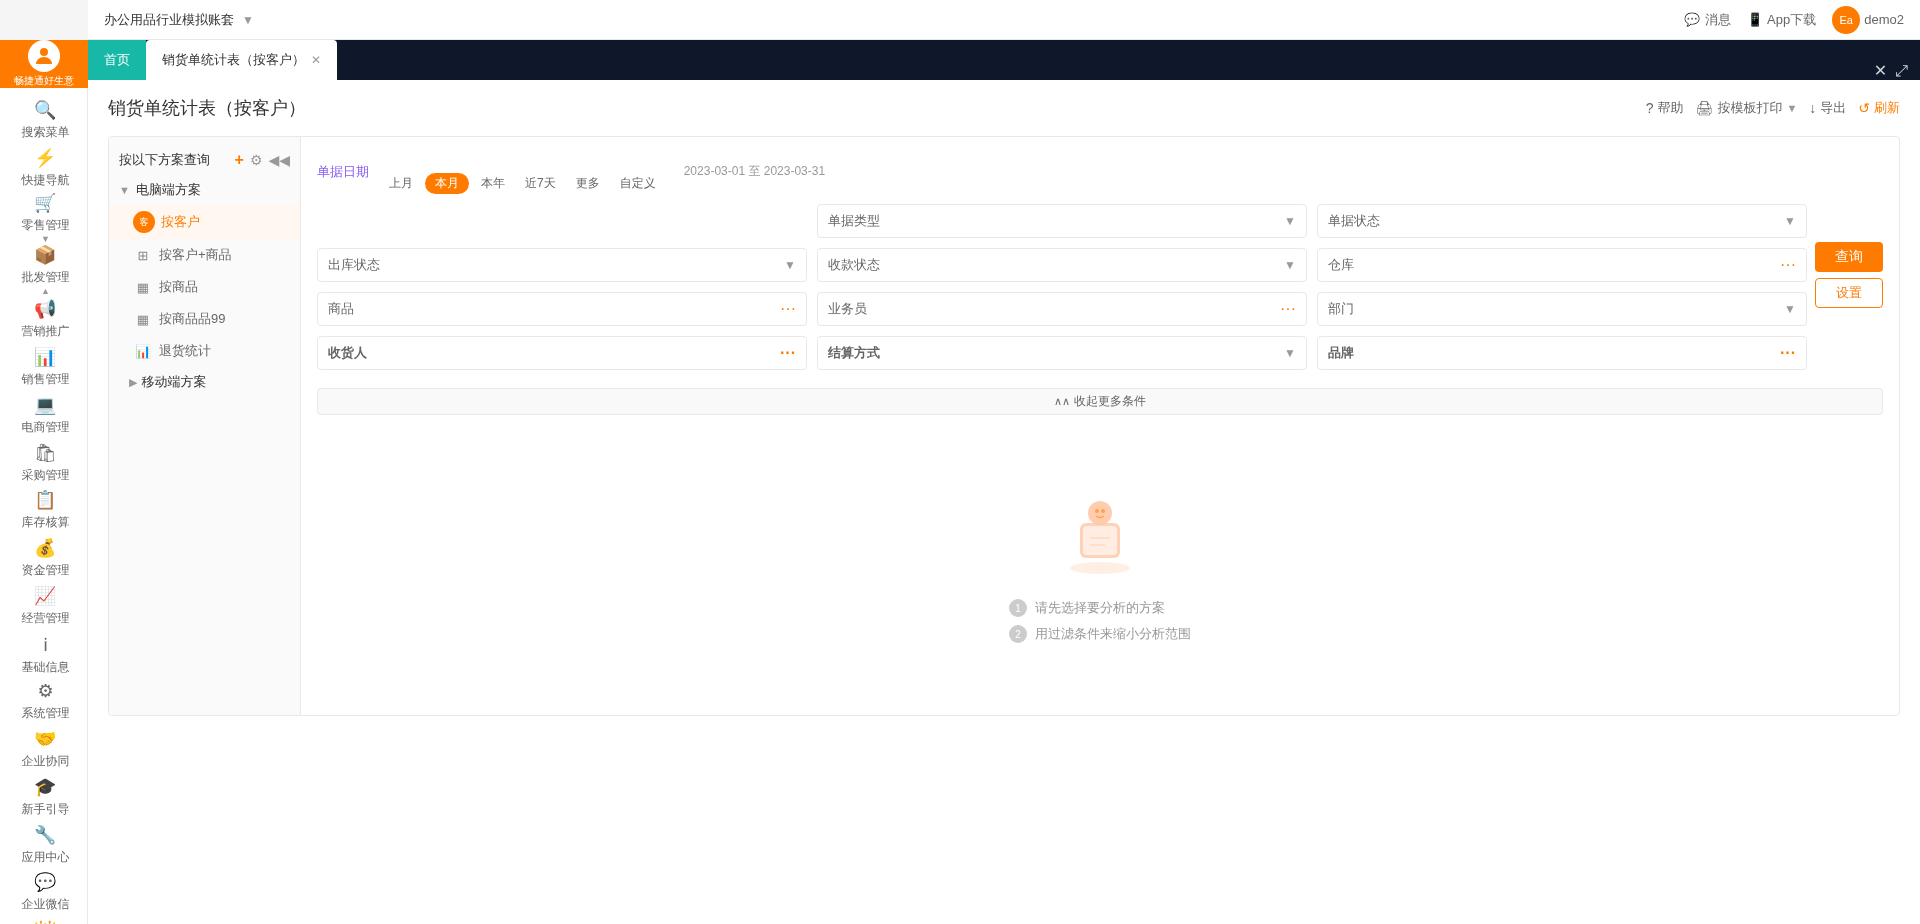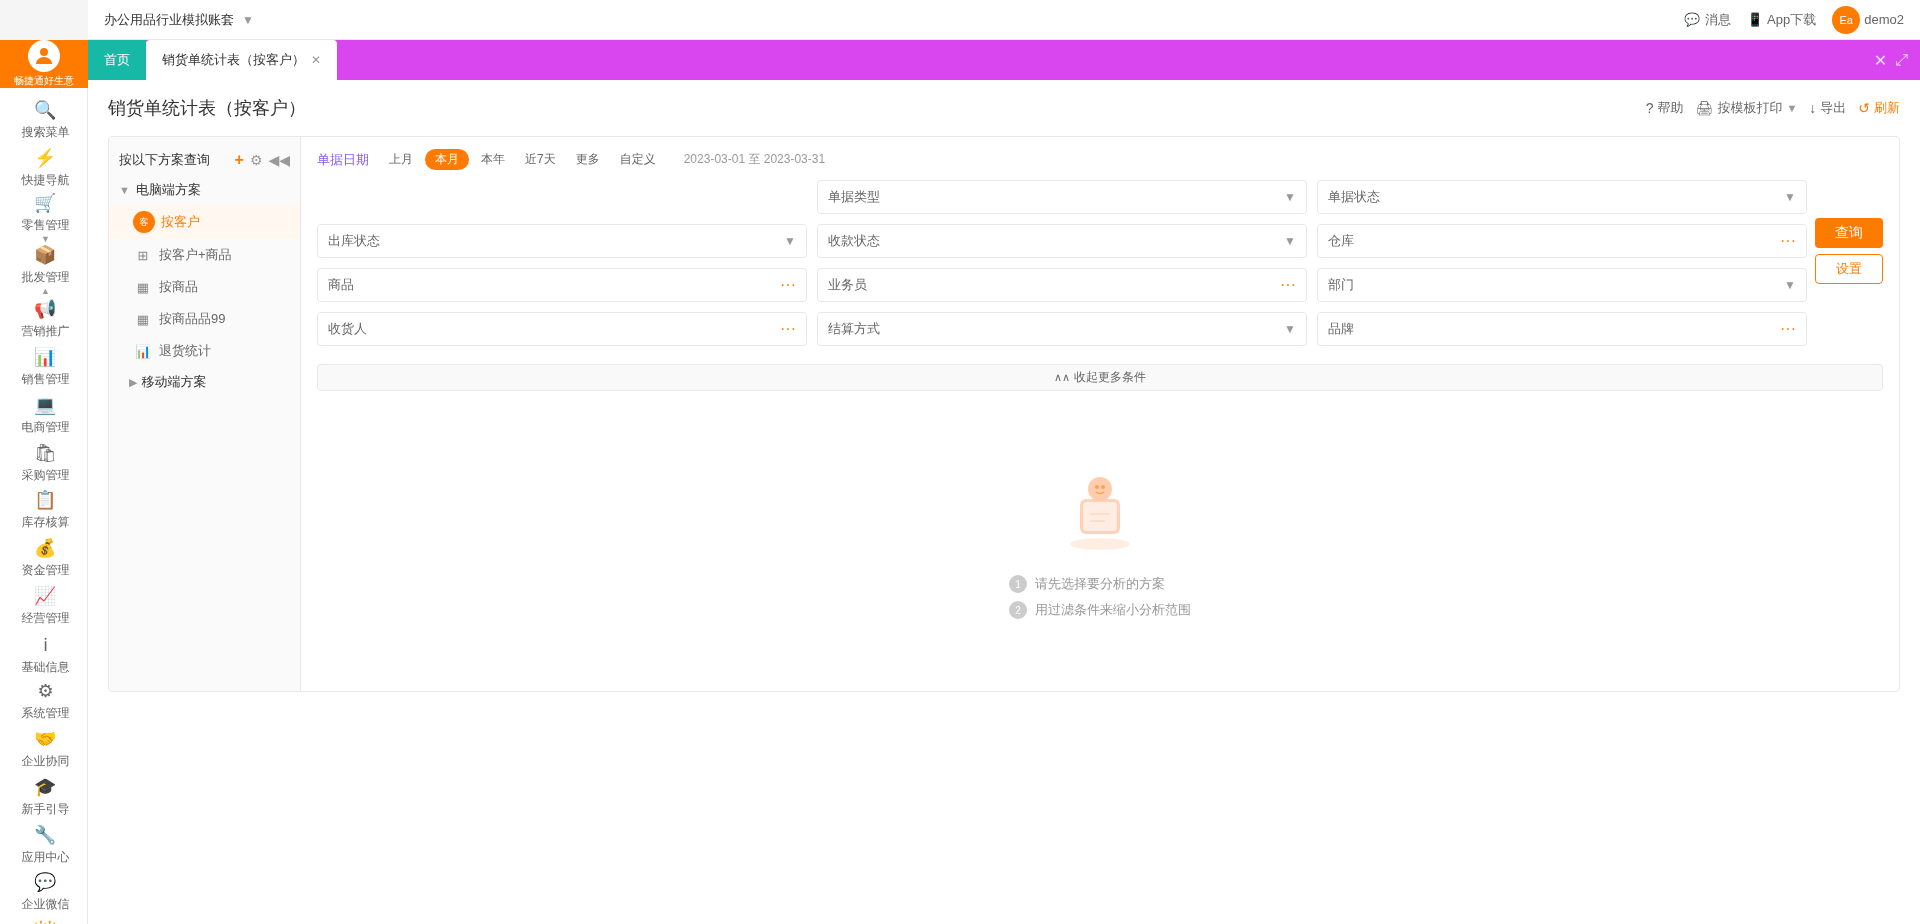--- a/index.html
+++ b/index.html
@@ -19,21 +19,21 @@
     .main { flex: 1; display: flex; flex-direction: column; overflow: hidden; }
 
     
     .topbar { height: 40px; background: #fff; border-bottom: 1px solid #e8e8e8; display: flex; align-items: center; justify-content: space-between; padding: 0 16px; }
     .topbar-left { display: flex; align-items: center; gap: 8px; font-size: 13px; color: #666; }
     .topbar-right { display: flex; align-items: center; gap: 16px; font-size: 13px; color: #666; }
     .topbar-right-item { display: flex; align-items: center; gap: 4px; cursor: pointer; }
     .avatar { width: 28px; height: 28px; border-radius: 50%; background: #ff7b00; display: flex; align-items: center; justify-content: center; color: #fff; font-size: 11px; }
 
     
-    .tabbar { height: 40px; background: #d946ef; display: flex; align-items: center; padding: 16px 0; }
+    .tabbar { height: 40px; background: #0f172a; display: flex; align-items: flex-end; padding: 0 0; }
     .tab { height: 40px; display: flex; align-items: center; padding: 0 16px; font-size: 13px; cursor: pointer; color: rgba(255,255,255,0.8); gap: 6px; }
     .tab.home { background: #17b8a6; color: #fff; }
     .tab.active { background: #fff; color: #333; border-radius: 4px 4px 0 0; }
     .tab-close { font-size: 12px; color: #999; cursor: pointer; }
     .tabbar-actions { margin-left: auto; display: flex; align-items: center; padding-right: 12px; gap: 8px; }
     .tabbar-action { color: rgba(255,255,255,0.8); cursor: pointer; font-size: 16px; }
 
     
     .content { flex: 1; background: #fff; overflow-y: auto; padding: 16px 20px; }
     .page-title { font-size: 18px; color: #333; font-weight: 500; margin-bottom: 16px; display: flex; align-items: center; justify-content: space-between; }
@@ -55,21 +55,21 @@
     .tree-item { display: flex; align-items: center; padding: 6px 10px 6px 24px; font-size: 13px; color: #666; cursor: pointer; gap: 6px; }
     .tree-item.active { color: #ff7b00; background: #fff7f0; }
     .tree-item-icon { width: 20px; height: 20px; display: flex; align-items: center; justify-content: center; font-size: 11px; }
     .orange-circle { width: 22px; height: 22px; background: #ff7b00; border-radius: 50%; display: flex; align-items: center; justify-content: center; color: #fff; font-size: 10px; }
     .tree-subgroup { }
     .tree-subgroup-header { display: flex; align-items: center; padding: 6px 10px 6px 20px; font-size: 13px; color: #333; cursor: pointer; gap: 4px; }
 
     
     .right-panel { flex: 1; padding: 12px 16px; }
     .filter-label { color: #8b5cf6; font-size: 13px; white-space: nowrap; }
-    .date-tabs { display: flex; align-items: center; gap: 4px; }
+    .date-tabs { display: flex; align-items: center; gap: 4px; margin-top: 24px; }
     .date-tab { padding: 2px 8px; font-size: 12px; cursor: pointer; border-radius: 2px; color: #666; }
     .date-tab.active { background: #ff7b00; color: #fff; border-radius: 12px; padding: 2px 10px; }
     .date-range { font-size: 12px; color: #999; margin-left: 8px; }
     .filter-item { display: flex; align-items: center; height: 34px; border: 1px solid #e8e8e8; border-radius: 4px; padding: 0 10px; background: #fff; }
     .filter-item-label { color: #666; font-size: 13px; white-space: nowrap; margin-right: 8px; min-width: 40px; }
     .filter-item-value { flex: 1; color: #333; font-size: 13px; }
     .filter-item-dots { color: #ff7b00; font-size: 16px; cursor: pointer; margin-left: auto; }
     .filter-item-arrow { color: #999; font-size: 12px; cursor: pointer; margin-left: auto; }
     .filter-dropdown { display: flex; align-items: center; justify-content: space-between; width: 100%; }
     .btn-primary { background: #ff7b00; color: #fff; border: none; border-radius: 4px; padding: 6px 20px; font-size: 14px; cursor: pointer; }
@@ -358,21 +358,21 @@
               </div>
               <div class="filter-item">
                 <span class="filter-item-label">部门</span>
                 <div class="filter-dropdown">
                   <span class="filter-item-value"></span>
                   <span class="filter-item-arrow">▼</span>
                 </div>
               </div>
             </div>
 
-            <div style="display:grid; grid-template-columns:1fr 1fr 1fr; gap:10px; margin-bottom:10px;">
+            <div style="display:grid; grid-template-columns:1fr 1fr 1fr; gap:10px; margin-bottom:10px;font-weight:bold;">
               <div class="filter-item">
                 <span class="filter-item-label">收货人</span>
                 <span class="filter-item-value"></span>
                 <span class="filter-item-dots">···</span>
               </div>
               <div class="filter-item">
                 <span class="filter-item-label">结算方式</span>
                 <div class="filter-dropdown">
                   <span class="filter-item-value"></span>
                   <span class="filter-item-arrow">▼</span>

